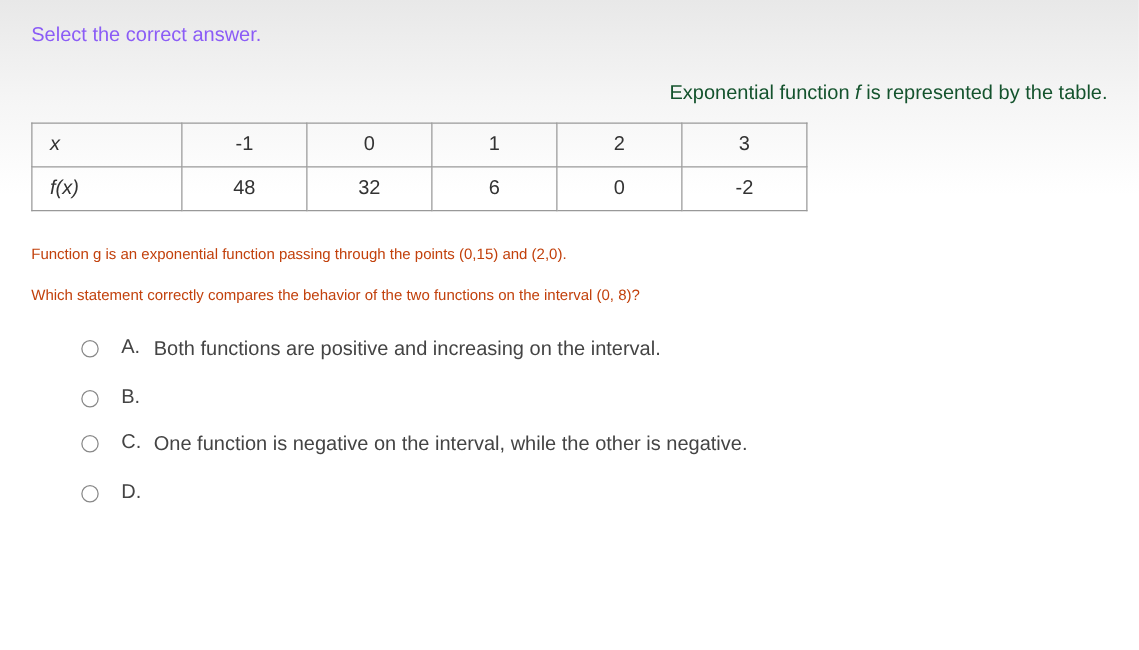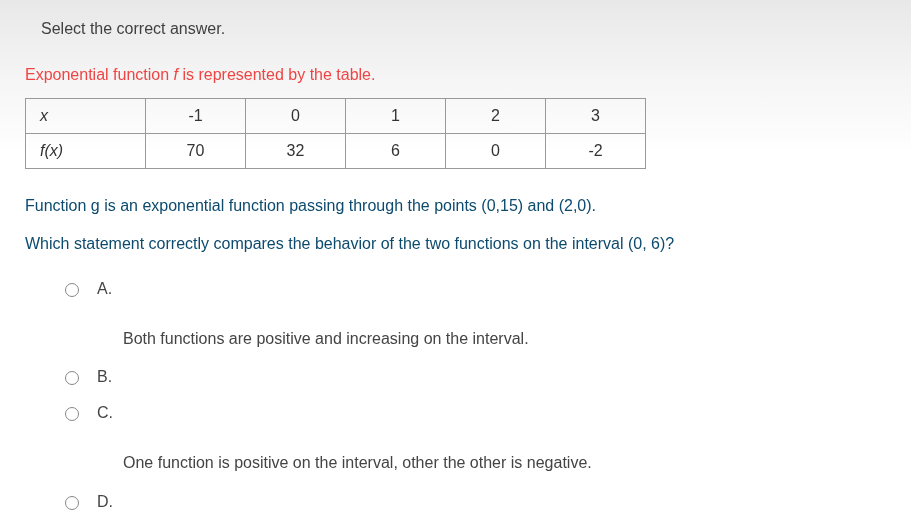--- a/index.html
+++ b/index.html
@@ -12,27 +12,27 @@
       background: linear-gradient(to bottom, #e8e8e8 0%, #f5f5f5 15%, #ffffff 30%);
       width: 911px;
       height: 520px;
       padding: 20px 25px;
       color: #333;
       overflow: hidden;
     }
     .instruction {
       font-size: 16px;
       margin-bottom: 28px;
-      color: #404040;
-      margin-left: 16px;
+      color: #8b5cf6;
     }
     .description {
       font-size: 16px;
       margin-bottom: 14px;
-      color: #ef4444;
+      color: #14532d;
+      text-align: right;
     }
     .description .fn {
       font-style: italic;
     }
     table {
       border-collapse: collapse;
       margin-bottom: 26px;
     }
     table td {
       border: 1px solid #999;
@@ -43,23 +43,23 @@
       height: 34px;
       color: #333;
     }
     table td.row-header {
       text-align: left;
       padding-left: 14px;
       font-style: italic;
       min-width: 120px;
     }
     .paragraph {
-      font-size: 16px;
+      font-size: 12px;
       margin-bottom: 16px;
-      color: #0c4a6e;
+      color: #c2410c;
       line-height: 1.4;
     }
     .options {
       margin-top: 24px;
       padding-left: 40px;
     }
     .option-row {
       display: flex;
       align-items: flex-start;
       margin-bottom: 18px;
@@ -77,21 +77,20 @@
     .option-letter {
       font-size: 16px;
       width: 26px;
       flex-shrink: 0;
       color: #444;
     }
     .option-text {
       font-size: 16px;
       color: #444;
       line-height: 1.4;
-      margin-top: 48px;
     }
   </style>
 </head>
 <body>
 
 <div class="instruction">Select the correct answer.</div>
 
 <div class="description">
   <span>Exponential function </span><span class="fn">f</span><span> is represented by the table.</span>
 </div>
@@ -101,44 +100,44 @@
       <tr>
     <td class="row-header">x</td>
     <td>-1</td>
     <td>0</td>
     <td>1</td>
     <td>2</td>
     <td>3</td>
   </tr>
   <tr>
     <td class="row-header">f(x)</td>
-    <td>70</td>
+    <td>48</td>
     <td>32</td>
     <td>6</td>
     <td>0</td>
     <td>-2</td>
   </tr>
 </tbody>
   </table>
 
 <div class="paragraph">Function g is an exponential function passing through the points (0,15) and (2,0).</div>
-<div class="paragraph">Which statement correctly compares the behavior of the two functions on the interval (0, 6)?</div>
+<div class="paragraph">Which statement correctly compares the behavior of the two functions on the interval (0, 8)?</div>
 
 <div class="options">
   <div class="option-row">
     <div class="radio"></div>
     <div class="option-letter">A.</div>
     <div class="option-text">Both functions are positive and increasing on the interval.</div>
   </div>
   <div class="option-row">
     <div class="radio"></div>
     <div class="option-letter">B.</div>
   </div>
   <div class="option-row">
     <div class="radio"></div>
     <div class="option-letter">C.</div>
-    <div class="option-text">One function is positive on the interval, other the other is negative.</div>
+    <div class="option-text">One function is negative on the interval, while the other is negative.</div>
   </div>
   <div class="option-row">
     <div class="radio"></div>
     <div class="option-letter">D.</div>
   </div>
 </div>
 
 </body></html>

